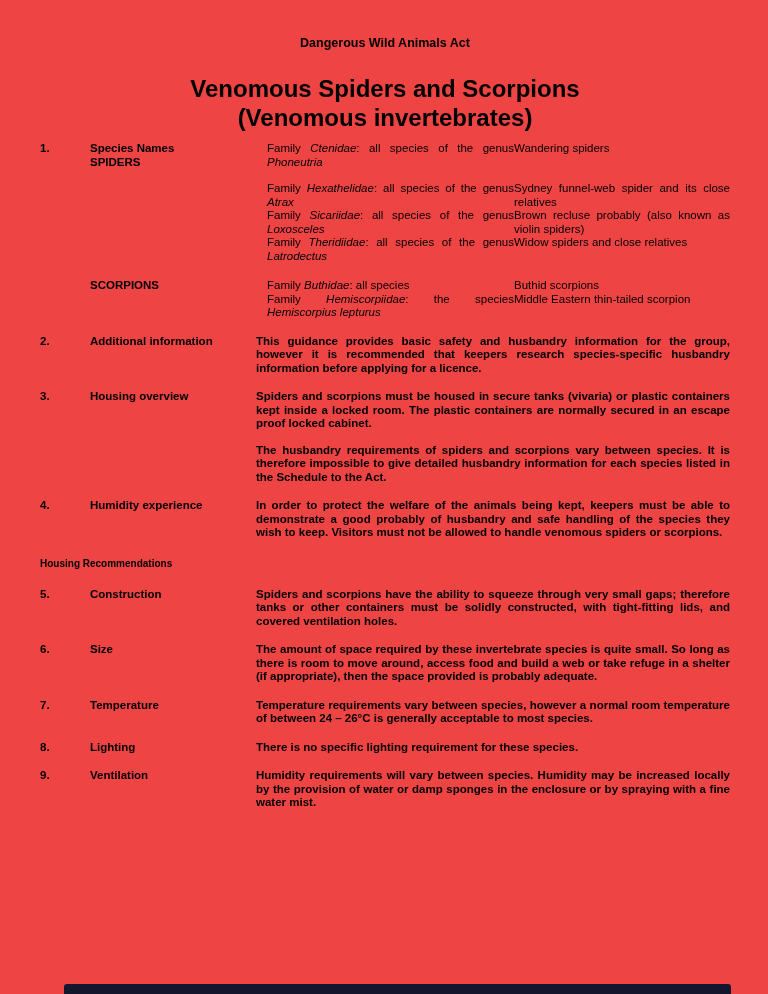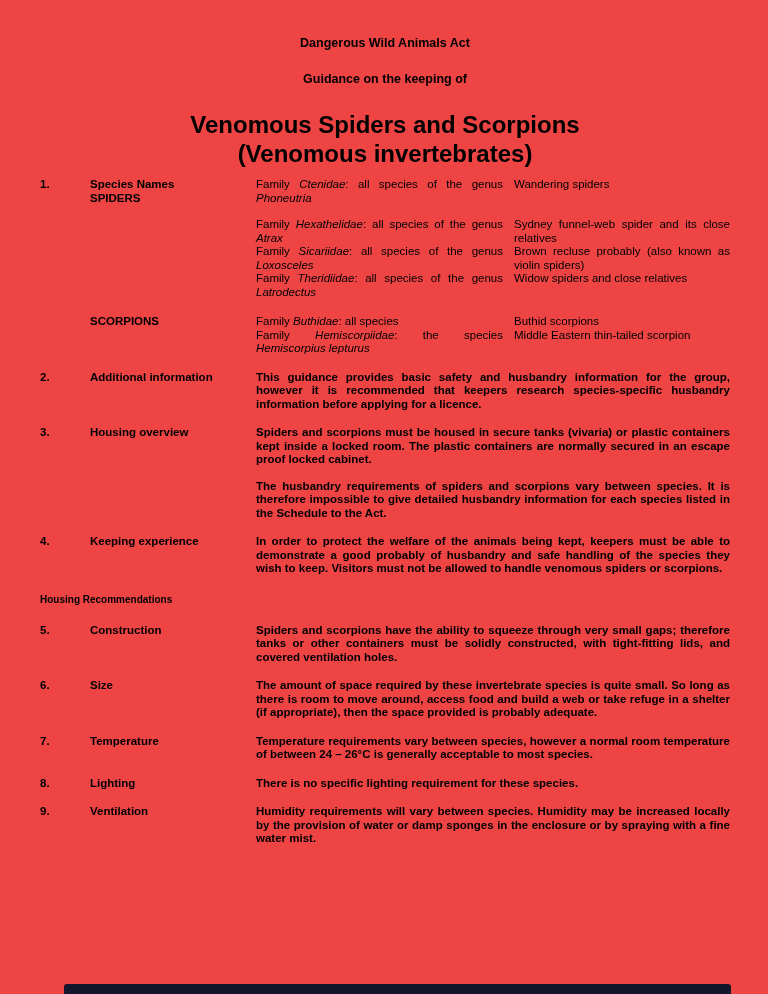--- a/index.html
+++ b/index.html
@@ -28,21 +28,21 @@
     grid-template-columns: 50px 166px 1fr;
     margin-bottom: 15px;
   }
   .num-section.species { grid-template-columns: 50px 1fr; }
 
   .col-num, .col-label { font-weight: 700; }
 
   .species-group { display: grid; grid-template-columns: 166px 1fr; }
   .species-group + .species-group { margin-top: 16px; }
 
-  .species-row { display: flex; justify-content: space-between; }
+  .species-row { display: flex; justify-content: flex-end; }
   .species-row.gap-after { margin-bottom: 13px; }
   .sp-left  { width: 247px; text-align: justify; }
   .sp-right { width: 216px; text-align: justify; }
 
   .col-body p { text-align: justify; font-weight: bold; }
   .col-body p + p { margin-top: 13px; }
 
   .housing-heading {
     font-size: 10px;
     font-weight: 700;
@@ -62,21 +62,20 @@
 
   i { font-style: italic; }
 </style>
 </head>
 <body>
 
 <div class="page">
 
   <header class="doc-header">
     <div class="act-title">Dangerous Wild Animals Act</div>
-    <div class="subtitle">Guidance on the keeping of</div>
     <h1 class="doc-title">
       <span>Venomous Spiders and Scorpions</span><br>
       <span>(Venomous invertebrates)</span>
     </h1>
   </header>
 
   <section class="num-section species">
     <div class="col-num">1.</div>
     <div id="species-groups">
         <div class="species-group">
@@ -127,21 +126,21 @@
       <section class="num-section">
         <div class="col-num">3.</div>
         <div class="col-label">Housing overview</div>
         <div class="col-body">
           <p>Spiders and scorpions must be housed in secure tanks (vivaria) or plastic containers kept inside a locked room.  The plastic containers are normally secured in an escape proof locked cabinet.</p>
           <p>The husbandry requirements of spiders and scorpions vary between species.  It is therefore impossible to give detailed husbandry information for each species listed in the Schedule to the Act.</p>
         </div>
       </section>
       <section class="num-section">
         <div class="col-num">4.</div>
-        <div class="col-label">Keeping experience</div>
+        <div class="col-label">Humidity experience</div>
         <div class="col-body">
           <p>In order to protect the welfare of the animals being kept, keepers must be able to demonstrate a good probably of husbandry and safe handling of the species they wish to keep.  Visitors must not be allowed to handle venomous spiders or scorpions.</p>
         </div>
       </section>
     </div>
 
   <h2 class="housing-heading">Housing Recommendations</h2>
 
   <div id="sections-bottom">
       <section class="num-section">

